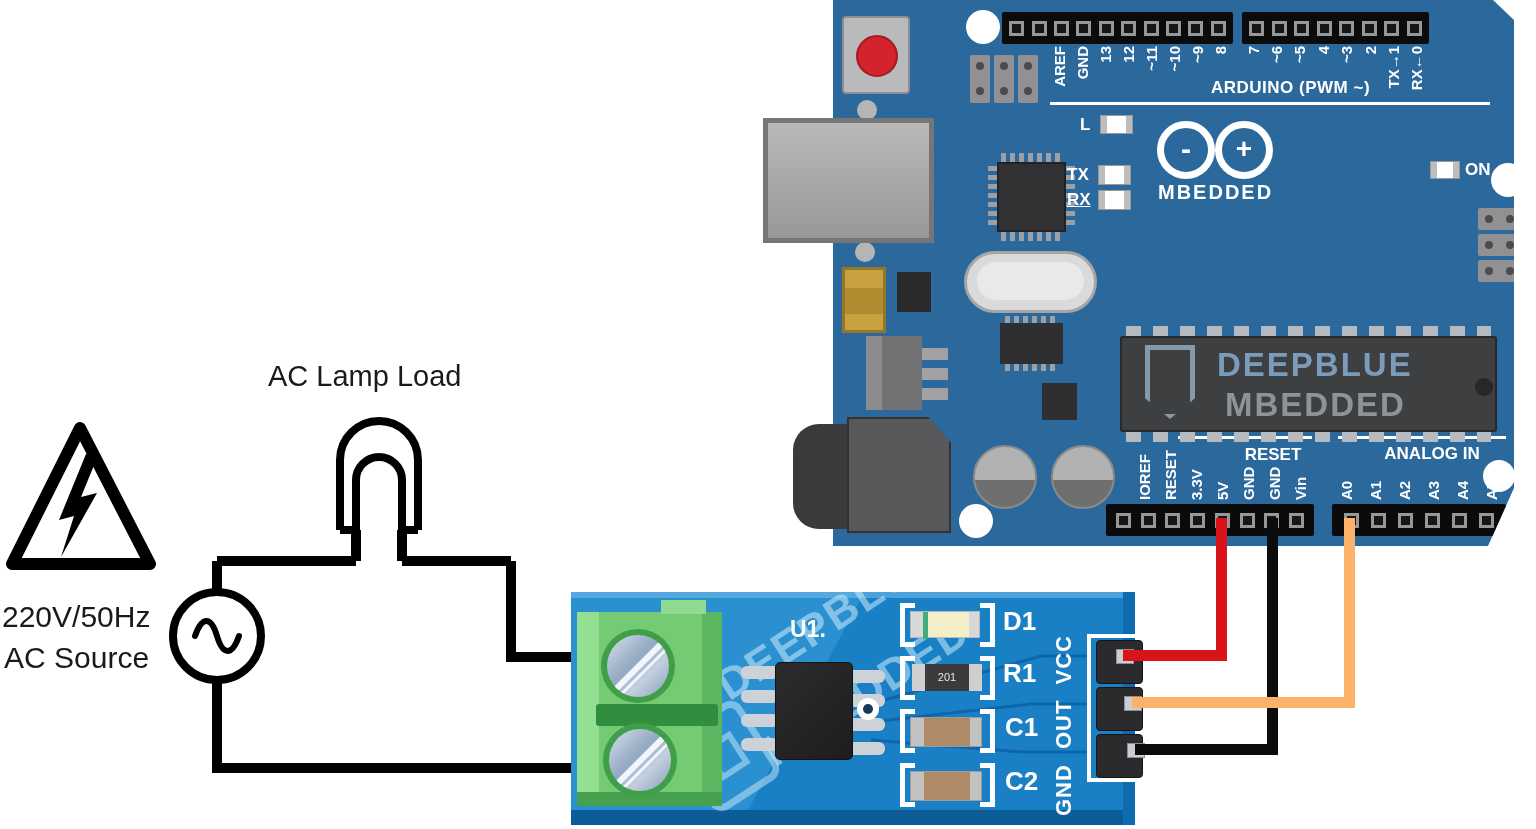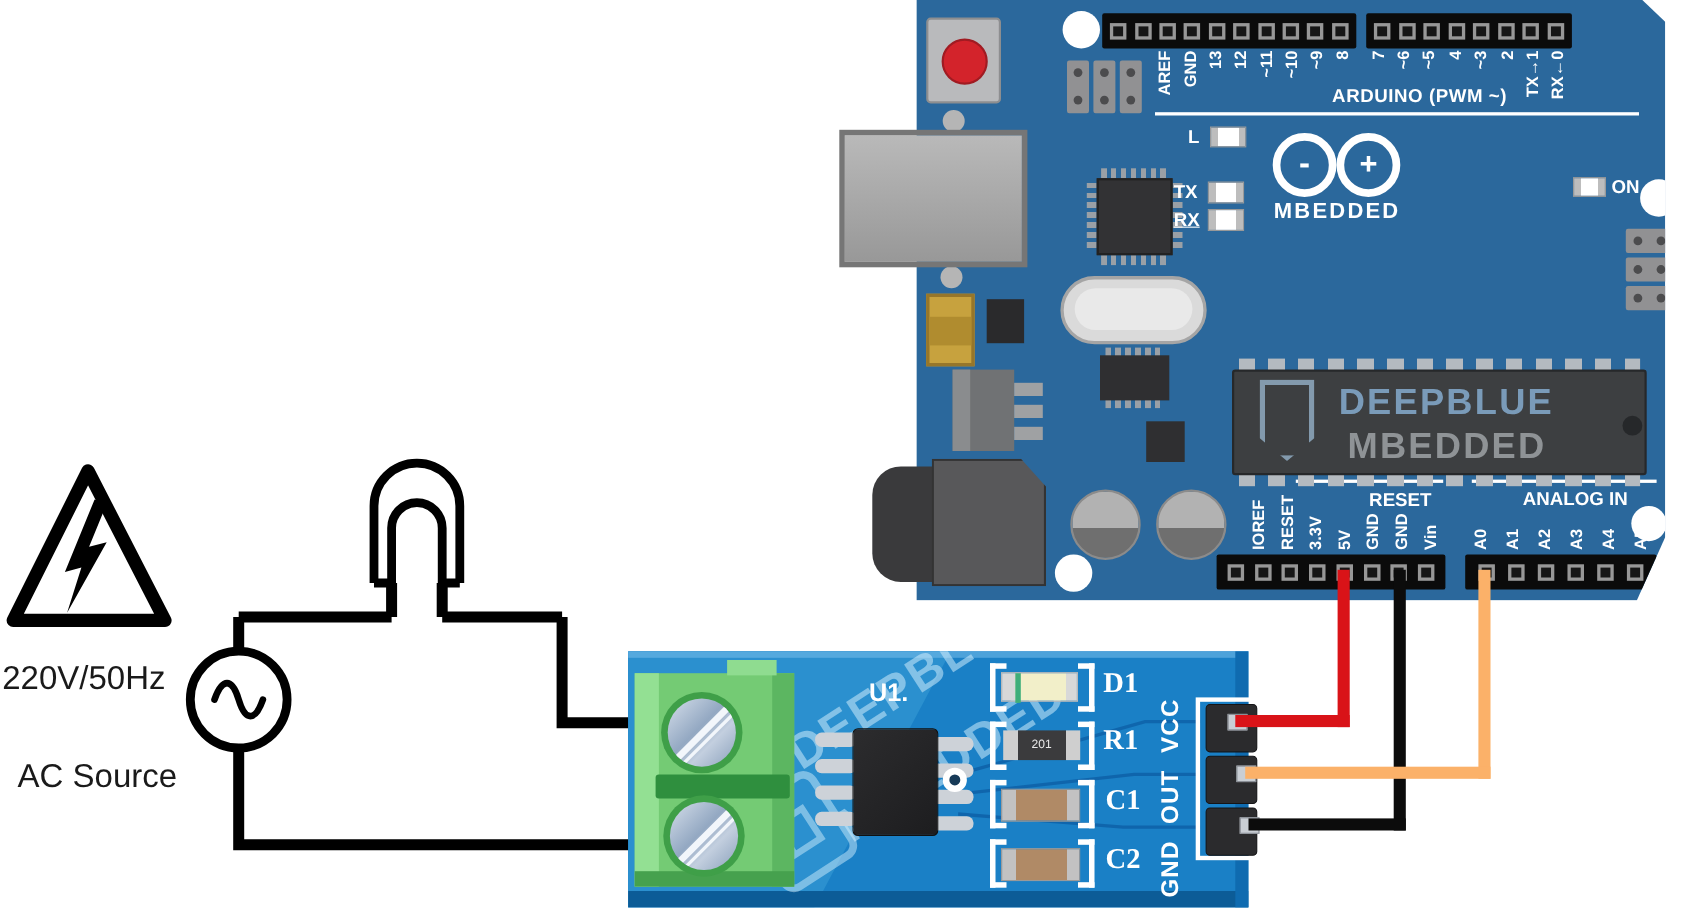--- a/index.html
+++ b/index.html
@@ -24,21 +24,21 @@
   .ticks-h{background:repeating-linear-gradient(90deg,#b4bac0 0 15px,transparent 15px 27px);}
   .tickf-h{background:repeating-linear-gradient(90deg,#9aa0a6 0 5px,transparent 5px 9px);}
   .tickf-v{background:repeating-linear-gradient(180deg,#9aa0a6 0 5px,transparent 5px 9px);}
   .led{background:linear-gradient(90deg,#bdbdbd 0 6px,#fff 6px calc(100% - 6px),#bdbdbd calc(100% - 6px));border:1px solid #999;}
   .icsp-pad{background:#919193;border-radius:2px;position:absolute;}
   .dot{position:absolute;width:8px;height:8px;border-radius:50%;background:#4c4c4e;}
   
   #sensor{left:571px;top:592px;width:564px;height:233px;background:#1a80c6;overflow:hidden;}
   .brkL{border:5px solid #fff;border-right:none;width:15px;height:44px;}
   .brkR{border:5px solid #fff;border-left:none;width:15px;height:44px;}
-  .slabel{color:#fff;font-weight:bold;font-size:26px;font-family:Liberation Serif, serif;}
+  .slabel{color:#fff;font-weight:bold;font-size:26px;}
   .screw{border-radius:50%;background:linear-gradient(135deg,#d6dfeb 0%,#93a8c2 45%,#c3cfdf 65%,#8aa0bb 100%);overflow:hidden;}
   .slash{position:absolute;background:#f2f6fb;transform:rotate(45deg);}
   .wm{color:rgba(205,235,252,.55);font-weight:bold;letter-spacing:2px;}
 </style>
 </head>
 <body>
 
 <div id="scene">
 
   <svg class="abs" style="left:0;top:350px;" width="600" height="479" viewBox="0 0 600 479">
@@ -55,22 +55,23 @@
       <path d="M 340 180 L 340 110 A 39 39 0 0 1 418 110 L 418 180"></path>
       <path d="M 340 180 L 356 180 M 402 180 L 418 180"></path>
       <path d="M 356 180 L 356 130 A 23 23 0 0 1 402 130 L 402 180"></path>
     </g>
     <g>
       <circle cx="217" cy="286" r="44" fill="#fff" stroke="#000" stroke-width="8"></circle>
       <path d="M 195 286 C 202 266, 211 266, 217 286 C 223 306, 232 306, 239 286" fill="none" stroke="#000" stroke-width="6" stroke-linecap="round"></path>
     </g>
   </svg>
 
+  <div class="abs txt" style="left:268px;top:360px;font-size:29px;">AC Lamp Load</div>
   <div class="abs txt" style="left:2px;top:600px;font-size:30px;">220V/50Hz</div>
-  <div class="abs txt" style="left:16px;top:641px;font-size:30px;margin-top:48px;">AC Source</div>
+  <div class="abs txt" style="left:4px;top:641px;font-size:30px;">AC Source</div>
 
   <div class="abs" id="board">
 
     <div class="abs hole" style="left:133px;top:10px;width:34px;height:34px;"></div>
     <div class="abs hole" style="left:658px;top:163px;width:34px;height:34px;"></div>
     <div class="abs hole" style="left:126px;top:504px;width:34px;height:34px;"></div>
     <div class="abs hole" style="left:650px;top:460px;width:32px;height:32px;"></div>
 
     <div class="abs" style="left:9px;top:16px;width:68px;height:78px;background:#b9babc;border:2px solid #8d8e90;border-radius:4px;">
       <div class="abs" style="left:12px;top:17px;width:42px;height:42px;border-radius:50%;background:#d3232b;border:2px solid #a01b22;"></div>

